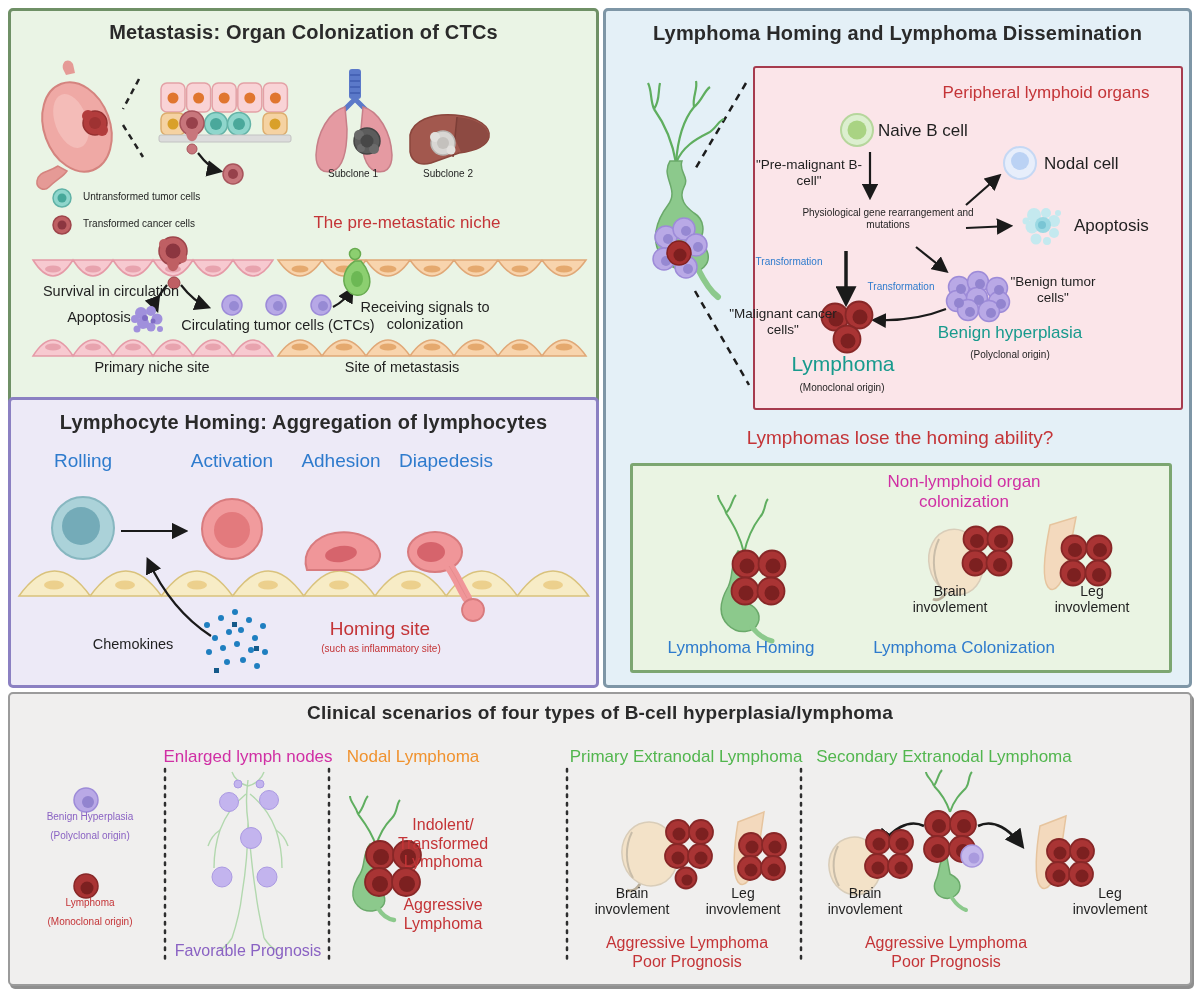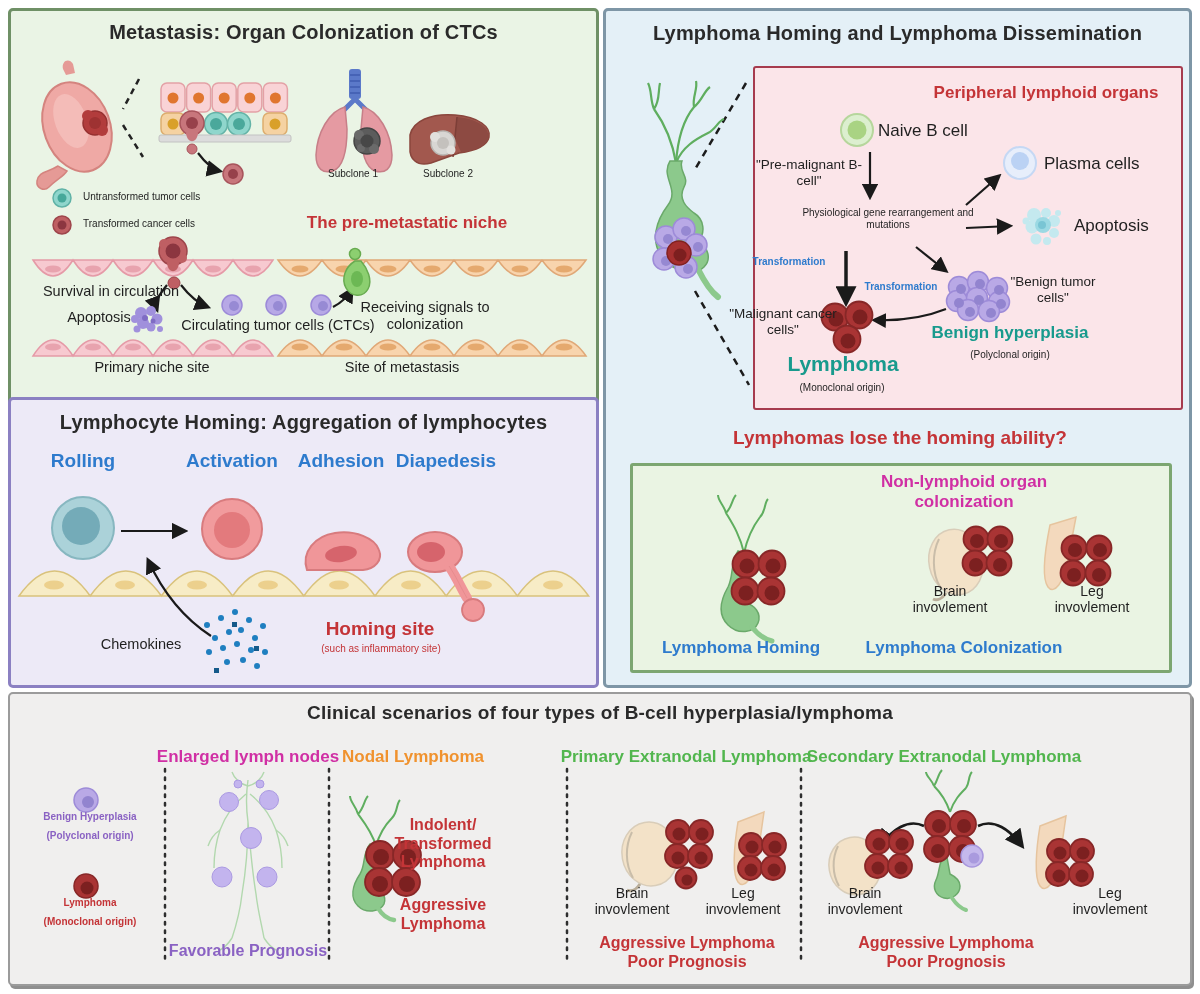--- a/index.html
+++ b/index.html
@@ -10,21 +10,21 @@
 #pC{left:603px;top:8px;width:589px;height:680px;background:#e4f0f7;border:3px solid #7e96a6}
 #pD{left:8px;top:692px;width:1184px;height:294px;background:#f0efee;border:2px solid #9b9b9b;box-shadow:2px 3px 0 #8f8f8f}
 .box{position:absolute;border-radius:3px}
 #pinkBox{left:147px;top:55px;width:430px;height:344px;background:#fbe5e9;border:2.5px solid #a63b4e}
 #greenBox{left:24px;top:452px;width:542px;height:210px;background:#eaf4e3;border:3px solid #7ca671}
 .art{position:absolute;left:0;top:0;pointer-events:none}
 .ttl{position:absolute;left:0;right:0;text-align:center;color:#2a2a2a;font-size:20px;font-weight:600;letter-spacing:.2px;white-space:nowrap}
 .lbl{position:absolute;color:#1f1f1f;font-size:14.5px;line-height:1.16;text-align:center;white-space:nowrap}
 .c{transform:translateX(-50%)}
 .wrap{white-space:normal}
-.b{font-weight:700}
+.b{font-weight:400}
 .red{color:var(--red,#c43437)}
 .blue{color:var(--blue,#2e7bcd)}
 .teal{color:var(--teal,#189a8d)}
 .mag{color:var(--magenta,#d02fa4)}
 .org{color:var(--orange,#f0922e)}
 .grn{color:var(--green,#52b64e)}
 .pur{color:var(--purple,#8a62c3)}
 .s13{font-size:13.5px}.s14{font-size:14px}.s15{font-size:10px}.s16{font-size:16px}.s17{font-size:17px}.s19{font-size:19px}.s21{font-size:21px}
 </style>
 </head>
@@ -292,21 +292,21 @@
         <rect x="221" y="222" width="5" height="5" fill="#155a8a"></rect>
         <rect x="243" y="246" width="5" height="5" fill="#155a8a"></rect>
     </g>
     <path d="M200,236 Q160,210 137,160" stroke="#1a1a1a" stroke-width="2.2" fill="none" marker-end="url(#arB)"></path>
   </svg>
   <div class="ttl" style="top:11px">Lymphocyte Homing: Aggregation of lymphocytes</div>
   <div class="lbl c b blue s19" style="left:72px;top:50px">Rolling</div>
   <div class="lbl c b blue s19" style="left:221px;top:50px">Activation</div>
   <div class="lbl c b blue s19" style="left:330px;top:50px">Adhesion</div>
   <div class="lbl c b blue s19" style="left:435px;top:50px">Diapedesis</div>
-  <div class="lbl c" style="left:130px;top:236px">Chemokines</div>
+  <div class="lbl c" style="left:122px;top:236px">Chemokines</div>
   <div class="lbl c b red s19" style="left:369px;top:218px">Homing site</div>
   <div class="lbl c red s15" style="left:370px;top:243px">(such as inflammatory site)</div>
 </section>
 
 <section class="panel" id="pC">
   <div class="box" id="pinkBox"></div>
   <div class="box" id="greenBox"></div>
   <svg class="art" width="583" height="674" viewBox="0 0 583 674">
     <defs>
       <marker id="arC" viewBox="0 0 10 10" refX="8" refY="5" markerWidth="7.5" markerHeight="7.5" orient="auto-start-reverse">
@@ -456,21 +456,21 @@
           <circle cx="469" cy="539" r="7"></circle>
           <circle cx="494" cy="539" r="7"></circle>
           <circle cx="468" cy="564" r="7"></circle>
           <circle cx="493" cy="564" r="7"></circle>
         </g>
     </g>
   </svg>
   <div class="ttl" style="top:11px">Lymphoma Homing and Lymphoma Dissemination</div>
   <div class="lbl c b red s17" style="left:440px;top:72px">Peripheral lymphoid organs</div>
   <div class="lbl s17" style="left:272px;top:110px;text-align:left">Naive B cell</div>
-  <div class="lbl s17" style="left:438px;top:143px;text-align:left">Plasma cells</div>
+  <div class="lbl s17" style="left:438px;top:143px;text-align:left">Nodal cell</div>
   <div class="lbl s17" style="left:468px;top:205px;text-align:left">Apoptosis</div>
   <div class="lbl c wrap s13" style="left:203px;top:146px;width:110px">"Pre-malignant B-cell"</div>
   <div class="lbl c wrap s15" style="left:282px;top:196px;width:200px">Physiological gene rearrangement and mutations</div>
   <div class="lbl c b blue s15" style="left:183px;top:245px">Transformation</div>
   <div class="lbl c b blue s15" style="left:295px;top:270px">Transformation</div>
   <div class="lbl c wrap s13" style="left:447px;top:263px;width:100px">"Benign tumor cells"</div>
   <div class="lbl c wrap s13" style="left:177px;top:295px;width:110px">"Malignant cancer cells"</div>
   <div class="lbl c b teal s21" style="left:237px;top:341px">Lymphoma</div>
   <div class="lbl c s15" style="left:236px;top:371px">(Monoclonal origin)</div>
   <div class="lbl c b teal s17" style="left:404px;top:312px">Benign hyperplasia</div>

